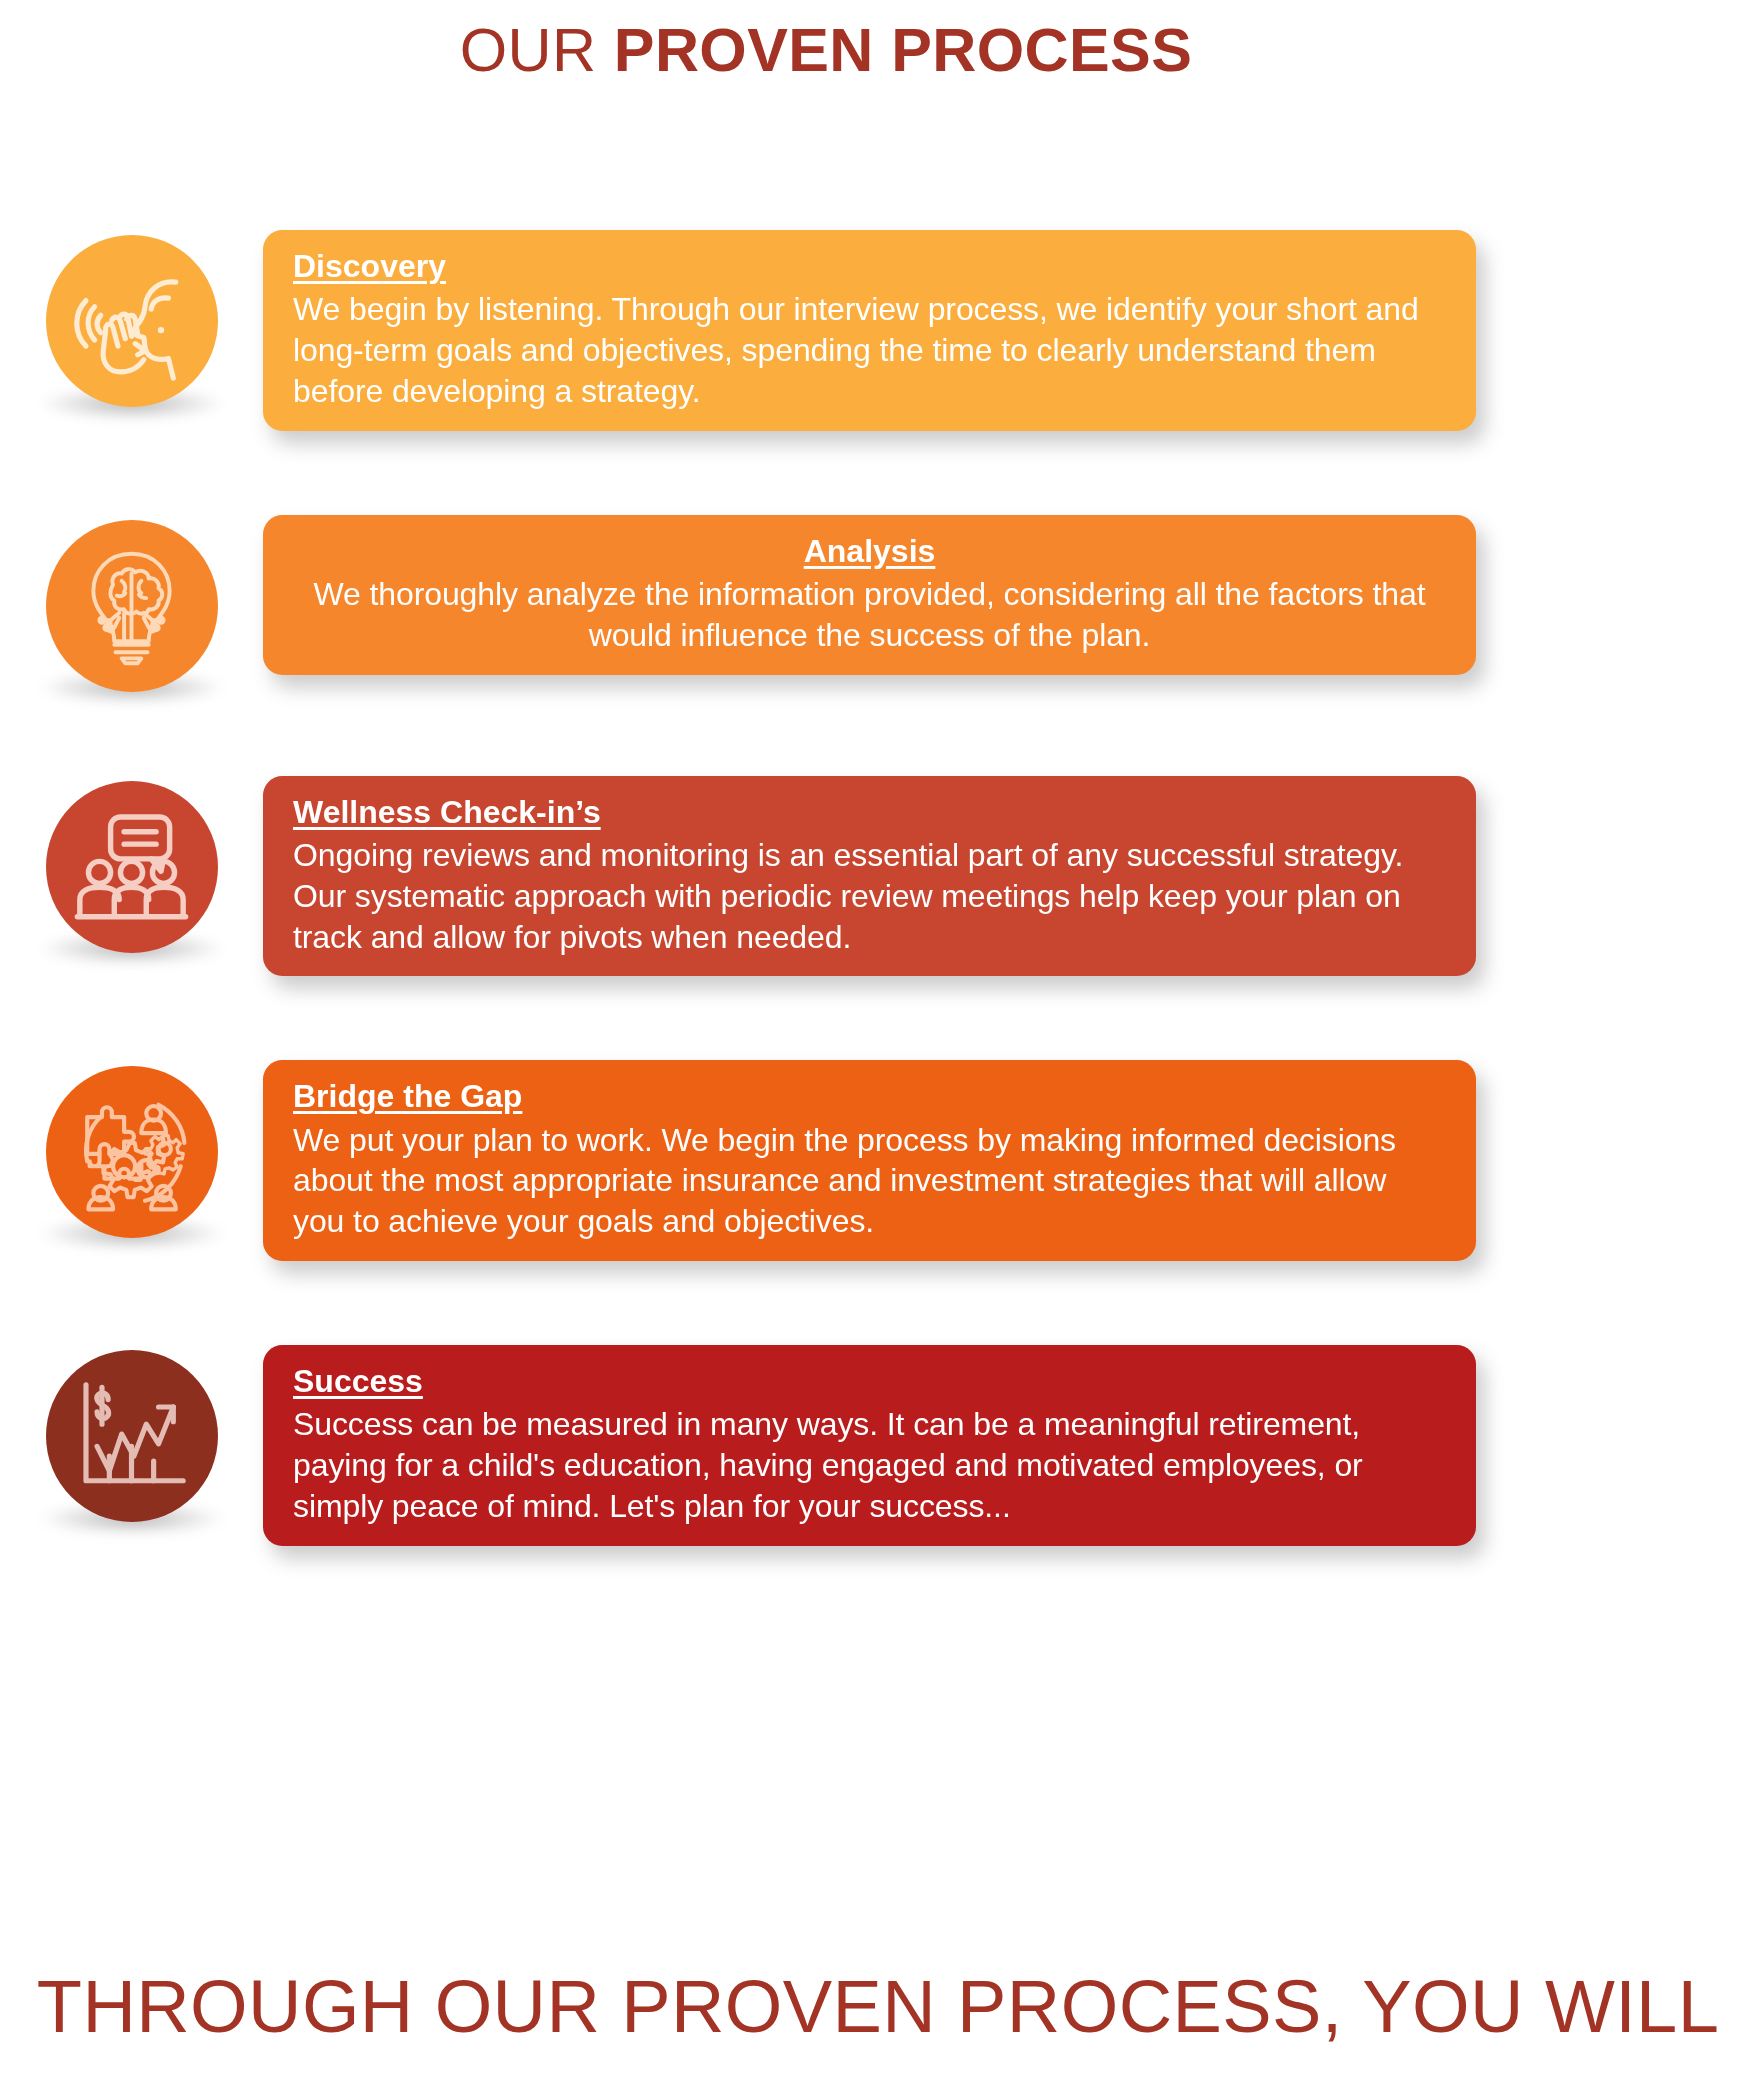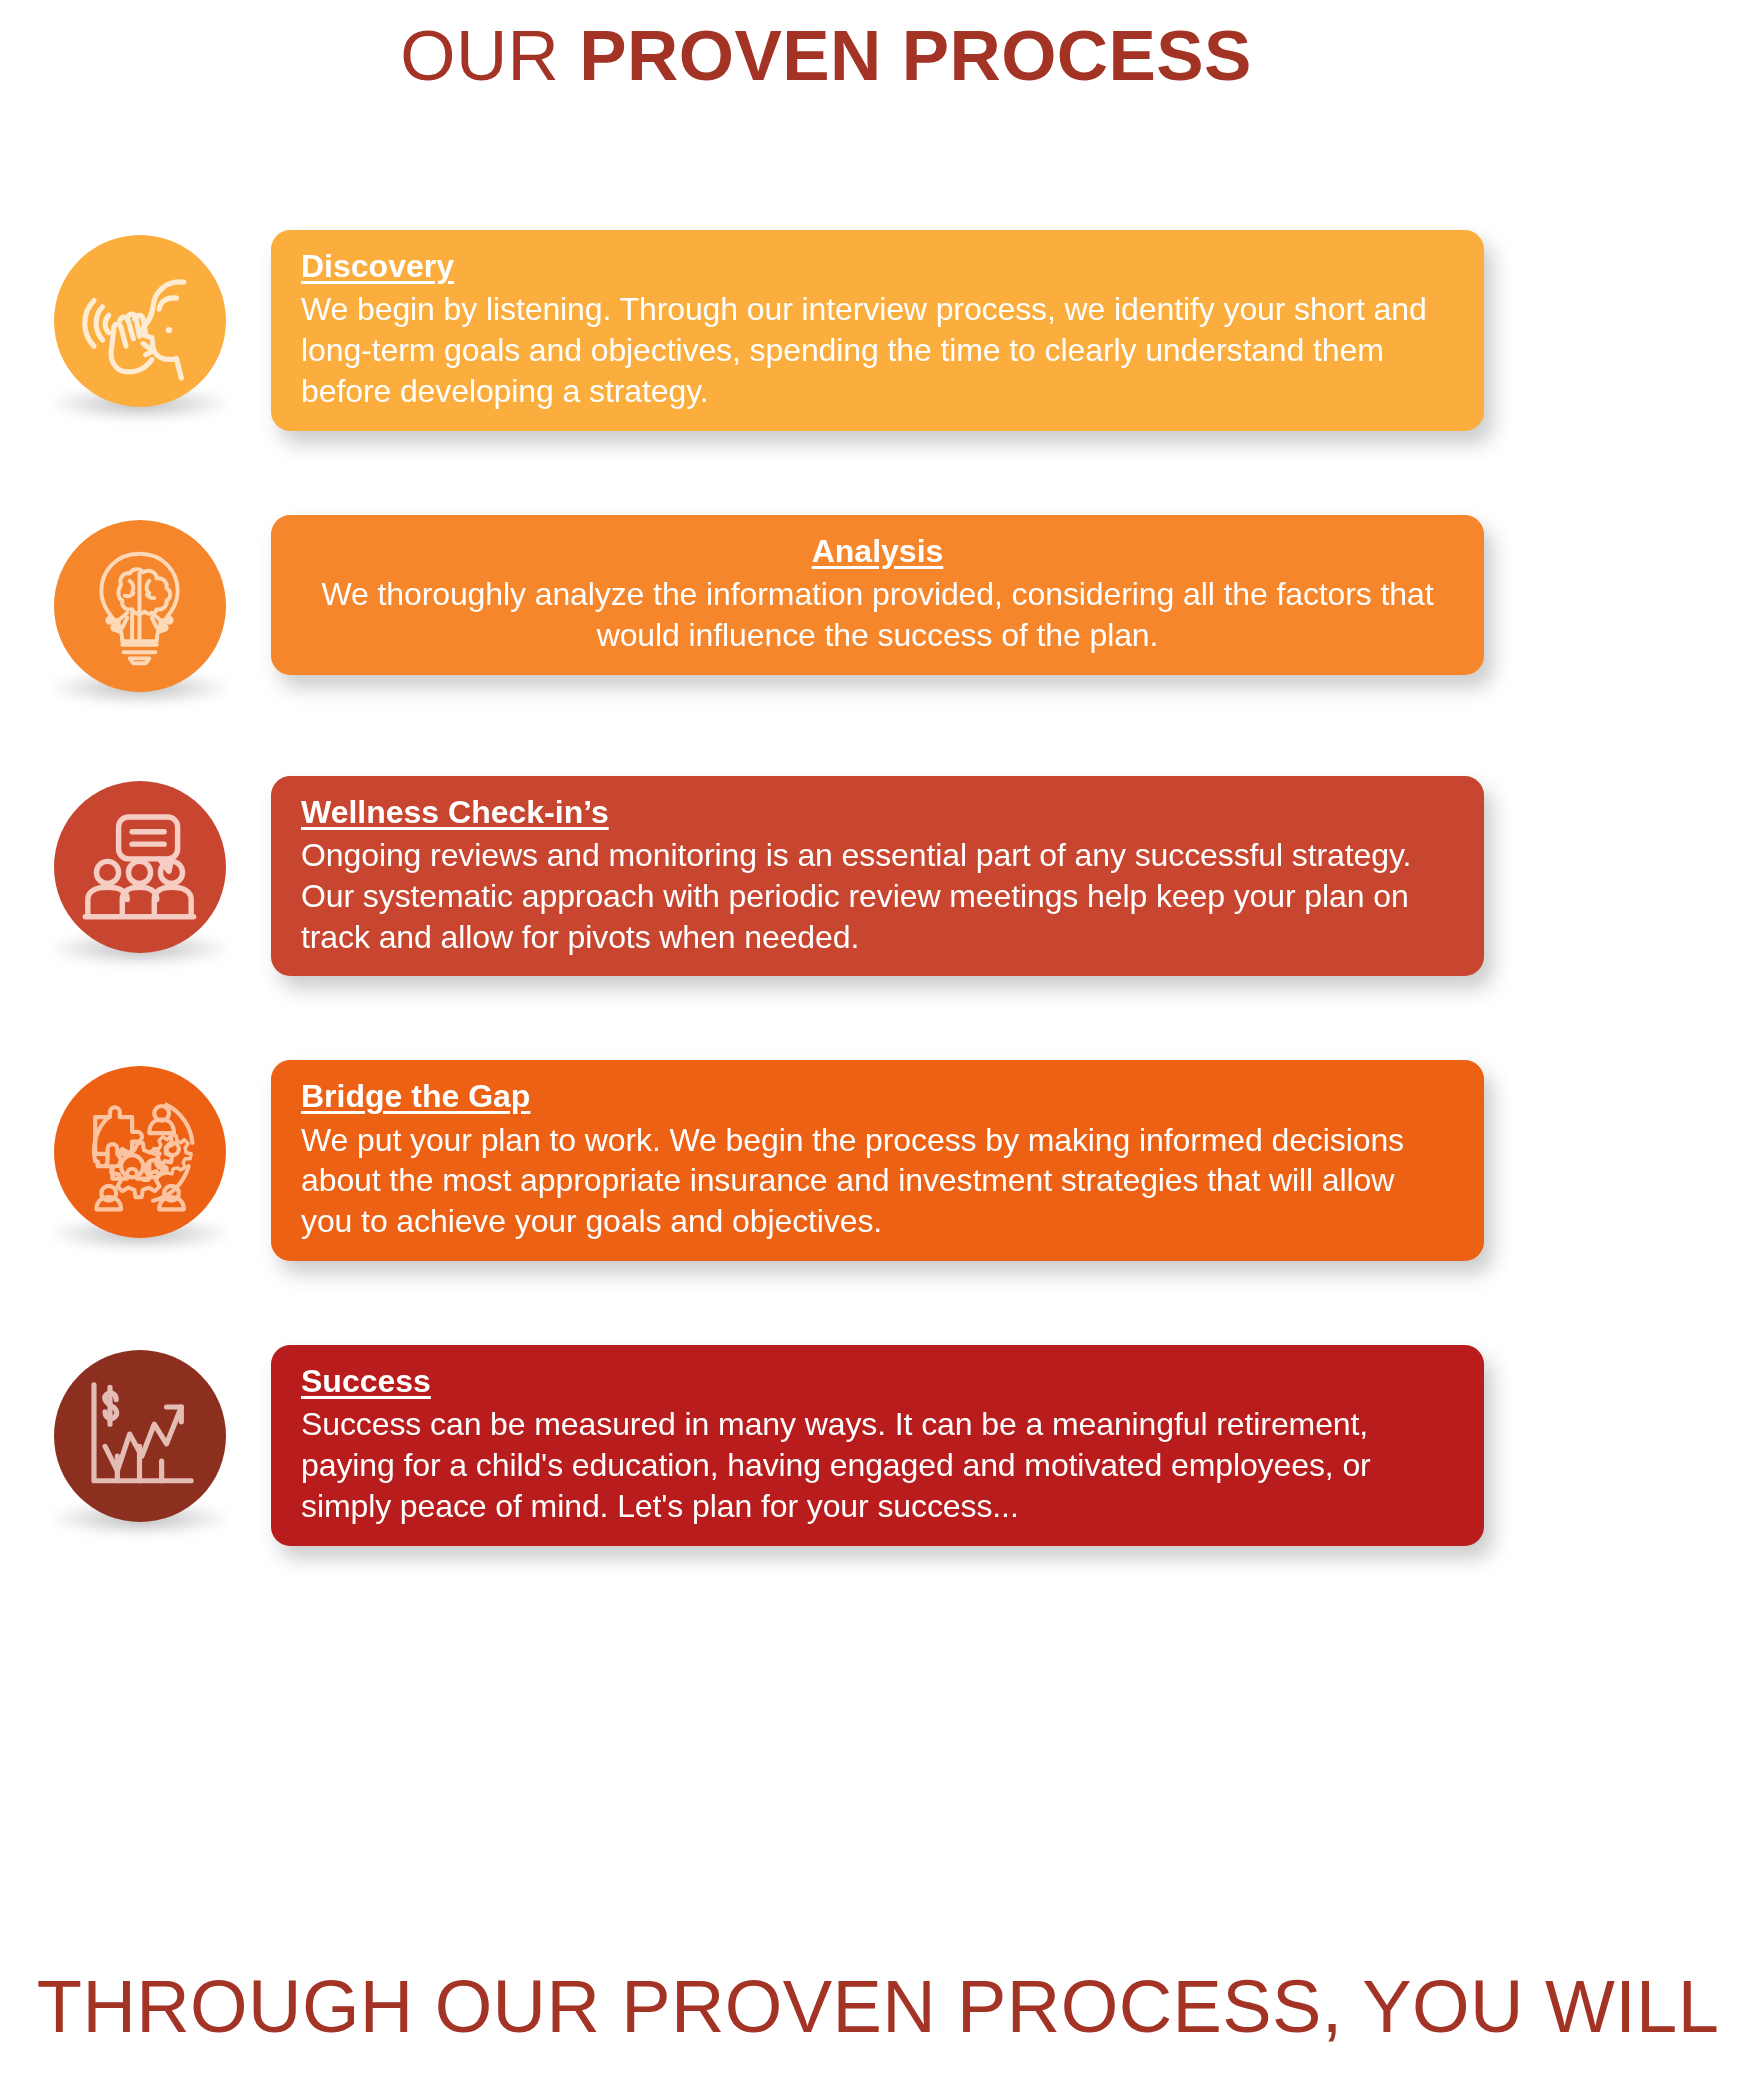--- a/index.html
+++ b/index.html
@@ -8,31 +8,31 @@
     background:#ffffff;
     font-family:"Liberation Sans", sans-serif;
     overflow:hidden;
   }
   .page { position:relative; width:1756px; height:2099px; background:#fff; }
 
   
   .title {
     position:absolute; top:16px; left:0; width:1652px;
     text-align:center;
-    font-size:71px;
+    font-size:61px;
     line-height:1.12;
     letter-spacing:0.4px;
     color:#a33324;
     white-space:nowrap;
   }
   .title .light { font-weight:300; }
   .title .bold  { font-weight:700; }
 
   
-  .steps { position:absolute; top:230px; left:0; width:1740px;padding-left:8px; }
+  .steps { position:absolute; top:230px; left:0; width:1740px; }
   .step {
     position:relative;
     height:auto;
     margin-bottom:32px;
     display:flex;
     align-items:flex-start;
   }
 
   .icon-wrap {
     position:relative;

